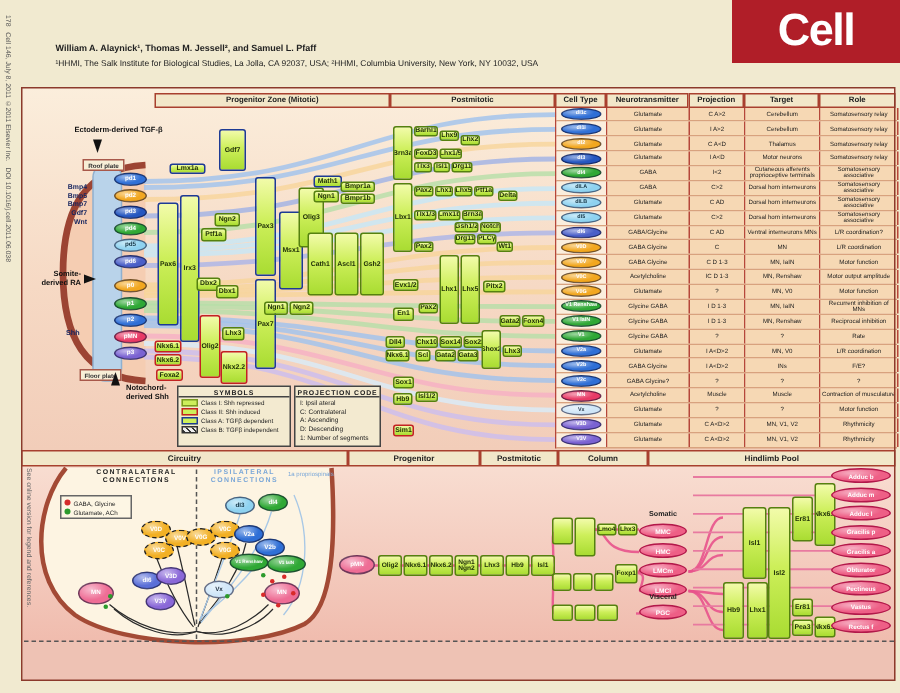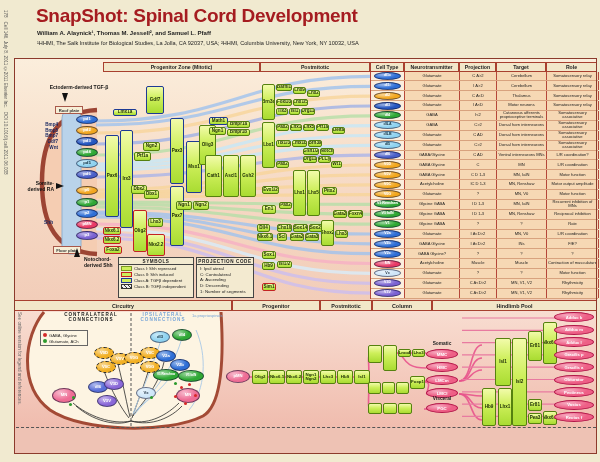--- a/index.html
+++ b/index.html
@@ -79,23 +79,25 @@
 
   <div class="main-bg"></div>
   <div class="bottom-bg"></div>
   <div class="tail-bg"></div>
 
   <div class="vtext" style="left:3px;top:10px;height:290px;">
     <span>178</span>&nbsp;&nbsp;&nbsp;<span>Cell 146, July 8, 2011 ©2011 Elsevier Inc.</span>&nbsp;&nbsp;&nbsp;<span>DOI 10.1016/j.cell.2011.06.038</span>
   </div>
   <div class="vtext" style="left:17px;top:312px;height:112px;color:#666;">See online version for legend and references.</div>
 
-  <div class="title">SnapShot: Spinal Cord Development</div>
   <div class="authors">William A. Alaynick¹, Thomas M. Jessell², and Samuel L. Pfaff</div>
   <div class="affil">¹HHMI, The Salk Institute for Biological Studies, La Jolla, CA 92037, USA; ²HHMI, Columbia University, New York, NY 10032, USA</div>
+  <div class="logo">
+      <span>Cell</span>
+    </div>
 
   <svg width="600" height="462">
     <path d="M 97,110 C 56,112 42,140 42,182 C 42,224 56,252 97,254" fill="#f5cdb2" stroke="#9c4433" stroke-width="4.5"></path>
     <rect x="62" y="110" width="19" height="144" rx="8" fill="#b9d3ea" stroke="#8fb0cf" stroke-width="1"></rect>
     <g id="ribbon-layer">
         <path d="M 96 121 C 230 121, 245 76.4, 371 76.4" class="ribbon" stroke="#9fc2ee"></path>
         <path d="M 96 125 C 230 125, 245 86.3, 371 86.3" class="ribbon" stroke="#9fc2ee"></path>
         <path d="M 96 133 C 230 133, 245 96.1, 371 96.1" class="ribbon" stroke="#f7d49a"></path>
         <path d="M 96 144 C 230 144, 245 106.0, 371 106.0" class="ribbon" stroke="#9fb2e6"></path>
         <path d="M 96 155 C 230 155, 245 115.8, 371 115.8" class="ribbon" stroke="#b5dfa8"></path>

